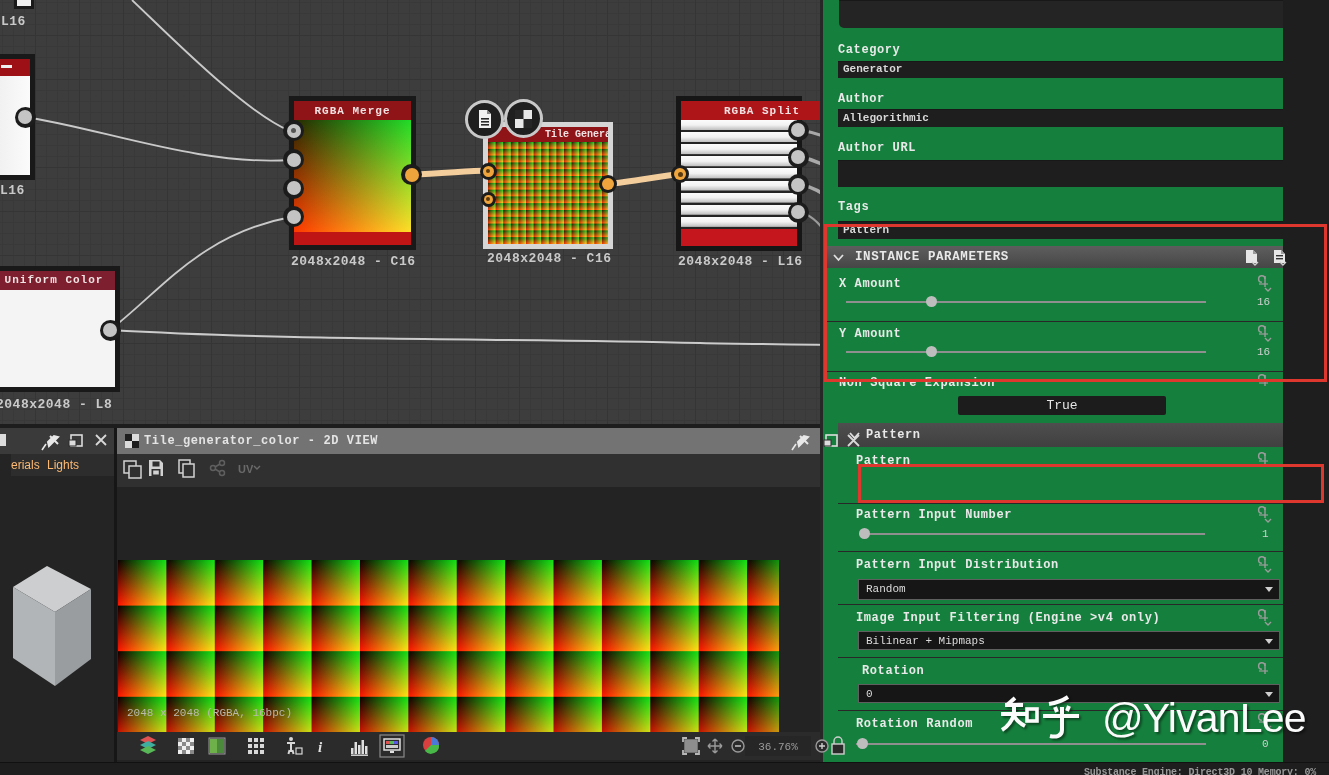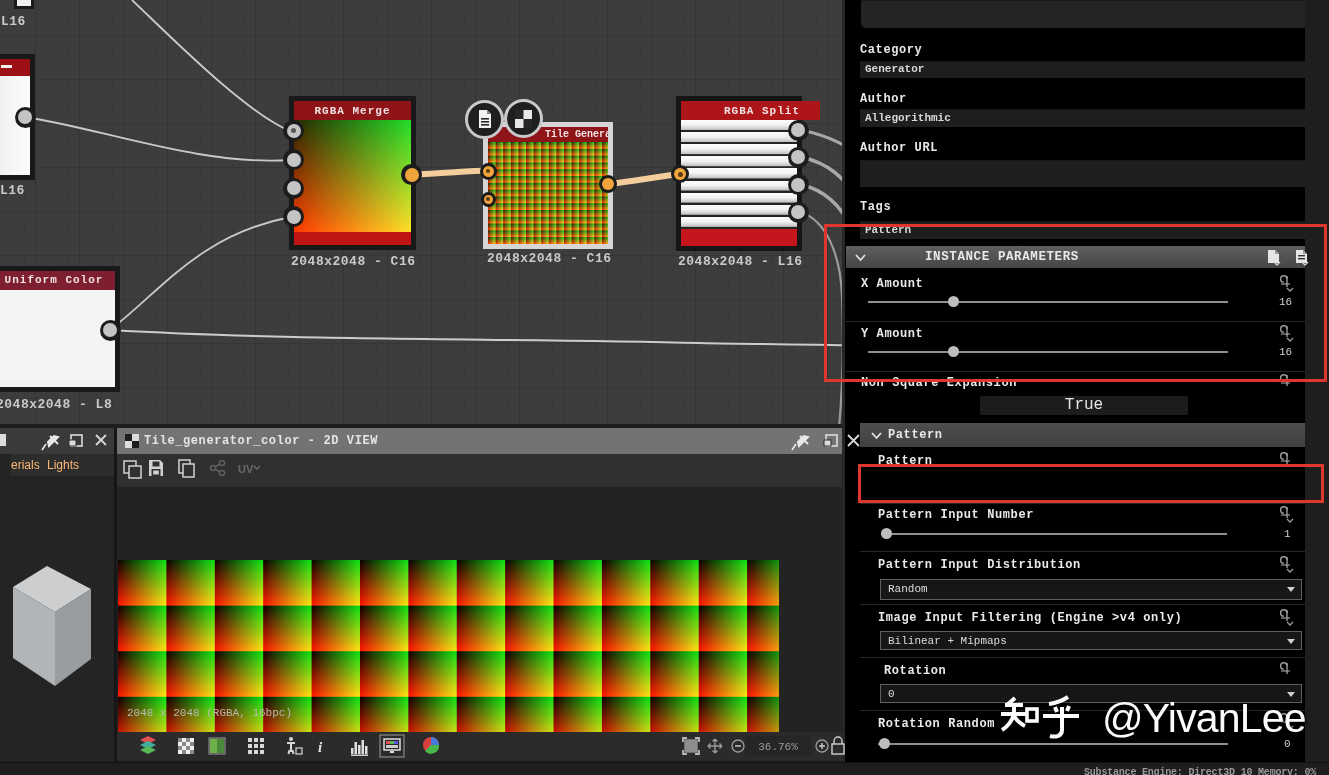--- a/index.html
+++ b/index.html
@@ -147,42 +147,42 @@
 
  <div class="abs" style="left:1px;top:132px;width:661px;height:173px;background:linear-gradient(to right,#000,#00e214),linear-gradient(to bottom,#0c0000,#ff1400);background-size:48.4px 45.6px;background-blend-mode:screen;"></div>
  <div class="abs" style="left:10px;top:279px;font-size:11px;color:#b9b9ae;">2048 x 2048 (RGBA, 16bpc)</div>
 
  <div class="abs" style="left:0;top:304px;width:746px;height:28px;background:#2b2b2b;"></div>
 </div>
 
 <div class="abs" style="left:114px;top:428px;width:3px;height:334px;background:#161616;"></div>
 <div class="abs" style="left:0;top:424px;width:866px;height:4px;background:#1d1d1d;"></div>
 
-<div class="abs" id="rp" style="left:842px;top:0;width:463px;height:762px;background:#000000;">
+<div class="abs" id="rp" style="left:820px;top:0;width:463px;height:762px;background:#15803d;">
 <div class="abs" style="left:0;top:0;width:3px;height:762px;background:#272727;"></div>
 <div class="field" style="left:19px;top:0;width:444px;height:27px;background:#242424;border-radius:0 0 0 5px;"></div>
 <div class="lbl" style="left:18px;top:43px;">Category</div>
 <div class="field" style="left:18px;top:61px;width:445px;height:16px;">
       <span class="val" style="left:5px;top:1px;">Generator</span>
     </div>
 <div class="lbl" style="left:18px;top:92px;">Author</div>
 <div class="field" style="left:18px;top:109px;width:445px;height:17px;">
       <span class="val" style="left:5px;top:2px;">Allegorithmic</span>
     </div>
 <div class="lbl" style="left:18px;top:141px;">Author URL</div>
 <div class="field" style="left:18px;top:160px;width:445px;height:26px;"></div>
 <div class="lbl" style="left:18px;top:200px;">Tags</div>
 <div class="field" style="left:18px;top:221px;width:445px;height:17px;">
       <span class="val" style="left:5px;top:2px;">Pattern</span>
     </div>
 <div class="abs" style="left:4px;top:246px;width:459px;height:22px;background:linear-gradient(#5e5e5e,#464646);">
  <svg width="12" height="10" style="position:absolute;left:9px;top:7px;">
         <polyline points="1,2 5.5,7 10,2" fill="none" stroke="#e0e0e0" stroke-width="1.8"></polyline>
       </svg>
- <span class="lbl" style="left:31px;top:4px;font-size:12.5px;margin-left:48px;">INSTANCE PARAMETERS</span>
+ <span class="lbl" style="left:31px;top:4px;font-size:12.5px;">INSTANCE PARAMETERS</span>
  <svg width="15" height="17" style="position:absolute;left:420px;top:3px;">
         <path d="M2,1 h7 l4,4 v9 h-11 z" fill="#e6e6e6"></path>
         <path d="M9,1 l4,4 h-4 z" fill="#9a9a9a"></path>
         <path d="M8,13 l3,3 3,-3" fill="none" stroke="#cfcfcf" stroke-width="1.4"></path>
       </svg>
  <svg width="15" height="17" style="position:absolute;left:448px;top:3px;">
         <path d="M2,1 h7 l4,4 v9 h-11 z" fill="#e6e6e6"></path>
         <path d="M9,1 l4,4 h-4 z" fill="#9a9a9a"></path>
         <rect x="4" y="6" width="7" height="1.4" fill="#333"></rect>
         <rect x="4" y="9" width="7" height="1.4" fill="#333"></rect>
@@ -193,21 +193,21 @@
 <div class="track" style="left:26px;top:301px;width:360px;"></div>
 <div class="thumb" style="left:106px;top:296px;"></div>
 <div class="num" style="left:437px;top:296px;">16</div>
 <div class="abs sep" style="left:4px;top:321px;width:459px;height:1px;background:#282828;"></div>
 <div class="lbl" style="left:19px;top:327px;">Y Amount</div>
 <div class="track" style="left:26px;top:351px;width:360px;"></div>
 <div class="thumb" style="left:106px;top:346px;"></div>
 <div class="num" style="left:437px;top:346px;">16</div>
 <div class="abs sep" style="left:4px;top:371px;width:459px;height:1px;background:#282828;"></div>
 <div class="lbl" style="left:19px;top:376px;">Non Square Expansion</div>
-<div class="abs" style="left:138px;top:396px;width:208px;height:19px;background:#1c1c1c;border-radius:2px;text-align:center;font-size:16px;color:#e6e6e6;line-height:19px;">True</div>
+<div class="abs" style="left:138px;top:396px;width:208px;height:19px;background:#1c1c1c;border-radius:2px;text-align:center;font-size:13px;color:#e6e6e6;line-height:19px;">True</div>
 <div class="abs" style="left:18px;top:423px;width:445px;height:24px;background:linear-gradient(#4e4e4e,#404040);">
  <svg width="12" height="10" style="position:absolute;left:11px;top:8px;">
         <polyline points="1,2 5.5,7 10,2" fill="none" stroke="#e0e0e0" stroke-width="1.8"></polyline>
       </svg>
  <span class="lbl" style="left:28px;top:5px;">Pattern</span>
 </div>
 <div class="lbl" style="left:36px;top:454px;">Pattern</div>
 <div class="abs sep" style="left:18px;top:503px;width:445px;height:1px;background:#282828;"></div>
 <div class="lbl" style="left:36px;top:508px;">Pattern Input Number</div>
 <div class="track" style="left:39px;top:533px;width:346px;"></div>

